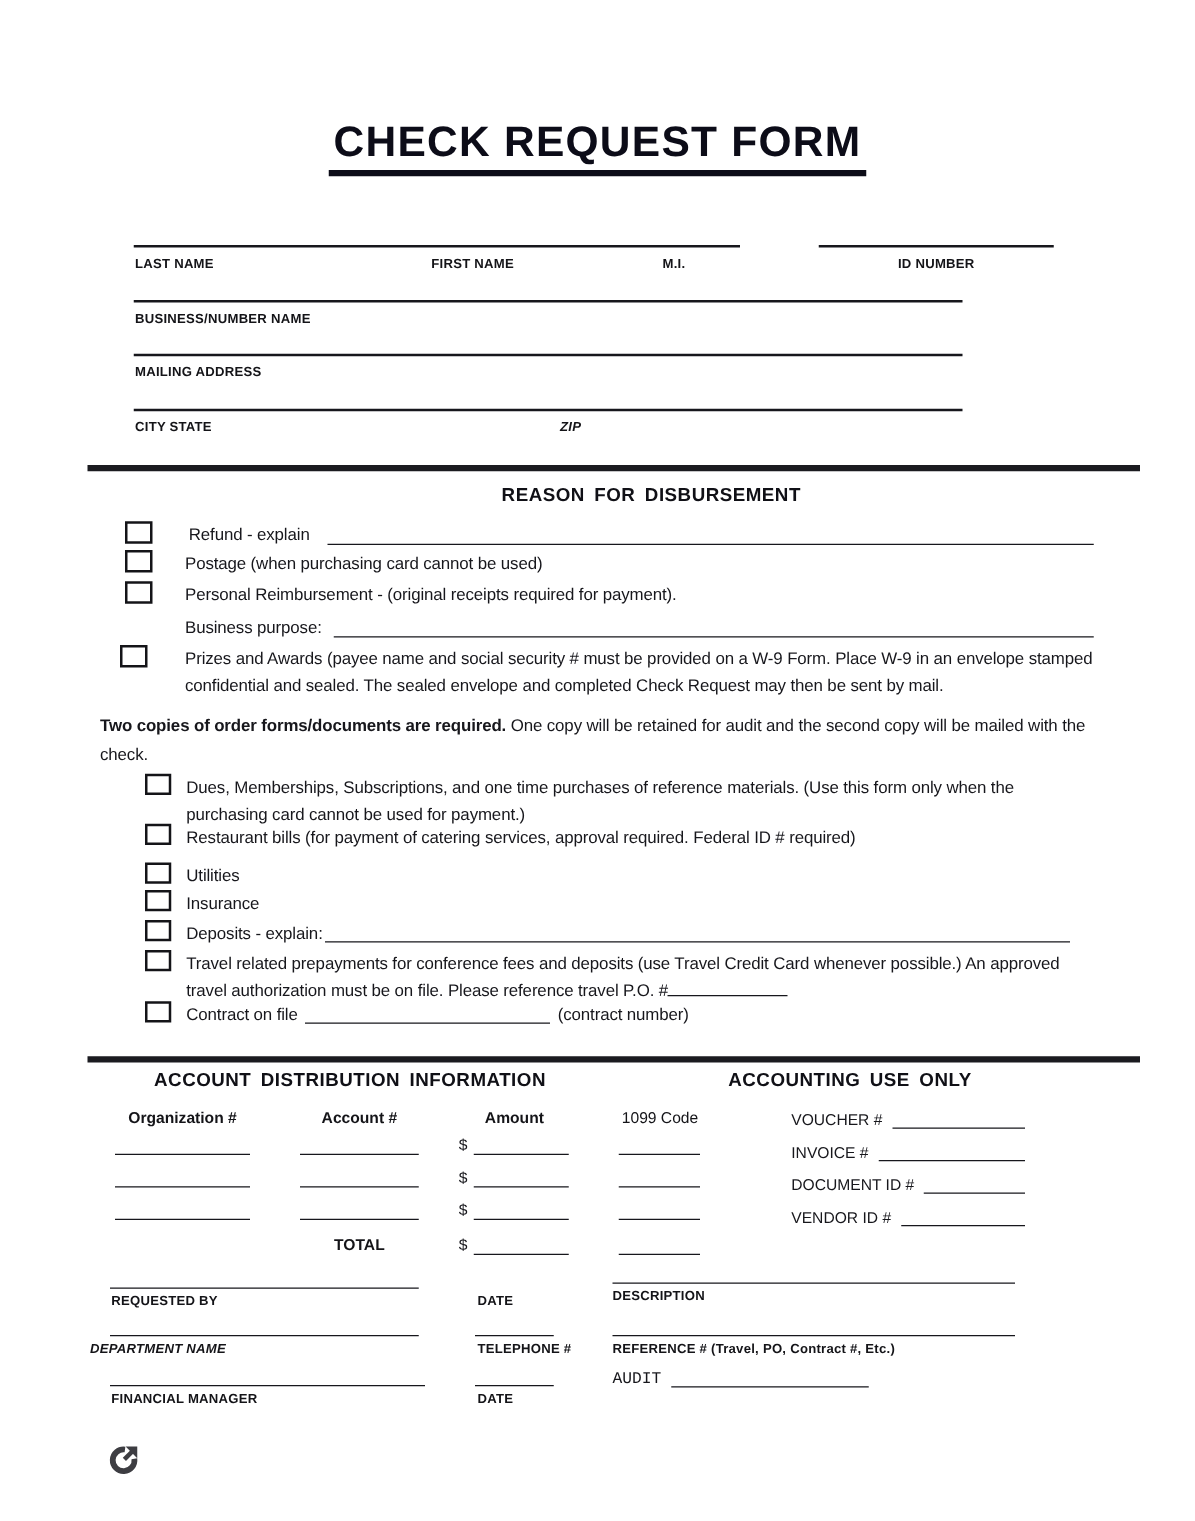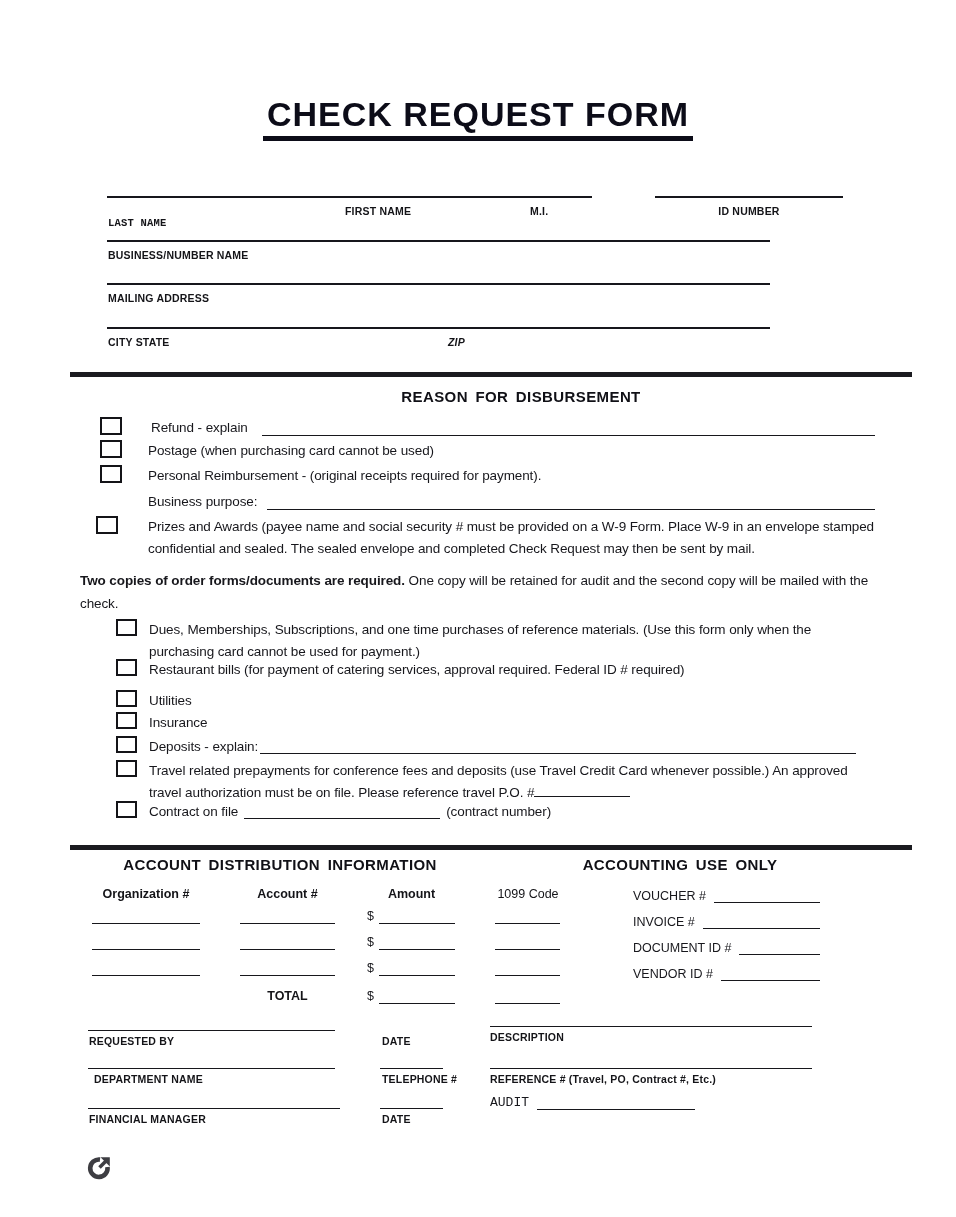--- a/index.html
+++ b/index.html
@@ -41,21 +41,21 @@
 
 <div class="page">
 
   <div class="title-wrap">
     <span class="title">CHECK REQUEST FORM</span>
   </div>
 
   <div class="abs" style="top:196px;left:107px;width:736px;height:160px;">
 
     <div class="abs fline" style="top:0;left:0;width:485px;height:22px;">
-      <span class="flabel abs" style="left:1px;top:14px;font-family:Liberation Mono, monospace;">LAST NAME</span>
+      <span class="flabel abs" style="left:1px;top:2px;">LAST NAME</span>
       <span class="flabel abs" style="left:238px;top:2px;">FIRST NAME</span>
       <span class="flabel abs" style="left:423px;top:2px;">M.I.</span>
     </div>
     <div class="abs fline" style="top:0;left:548px;width:188px;height:22px;text-align:center;">
       <span class="flabel" style="margin-top:2px;">ID NUMBER</span>
     </div>
 
     <div class="abs fline" style="top:44px;left:0;width:663px;height:22px;">
       <span class="flabel" style="margin:2px 0 0 1px;">BUSINESS/NUMBER NAME</span>
     </div>
@@ -192,21 +192,21 @@
 
     <div class="abs thin" style="top:10px;left:88px;width:247px;"></div>
     <div class="abs thin" style="top:6px;left:490px;width:322px;"></div>
     <span class="abs siglabel" style="top:15px;left:89px;">REQUESTED BY</span>
     <span class="abs siglabel" style="top:15px;left:382px;">DATE</span>
     <span class="abs siglabel" style="top:11px;left:490px;">DESCRIPTION</span>
 
     <div class="abs thin" style="top:48px;left:88px;width:247px;"></div>
     <div class="abs thin" style="top:48px;left:380px;width:63px;"></div>
     <div class="abs thin" style="top:48px;left:490px;width:322px;"></div>
-    <span class="abs siglabel" style="top:53px;left:94px;">DEPARTMENT NAME</span>
+    <span class="abs siglabel" style="top:53px;left:72px;font-style:italic;">DEPARTMENT NAME</span>
     <span class="abs siglabel" style="top:53px;left:382px;">TELEPHONE #</span>
     <span class="abs siglabel" style="top:53px;left:490px;">REFERENCE # (Travel, PO, Contract #, Etc.)</span>
 
     <div class="fieldrow" style="top:74px;left:490px;width:205px;">
       <span class="acct-label" style="font-size:13px;font-family:Liberation Mono, monospace;">AUDIT</span>
       <span class="grow"></span>
     </div>
 
     <div class="abs thin" style="top:88px;left:88px;width:252px;"></div>
     <div class="abs thin" style="top:88px;left:380px;width:63px;"></div>

